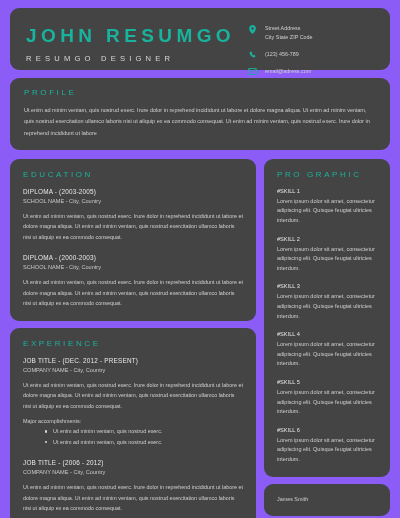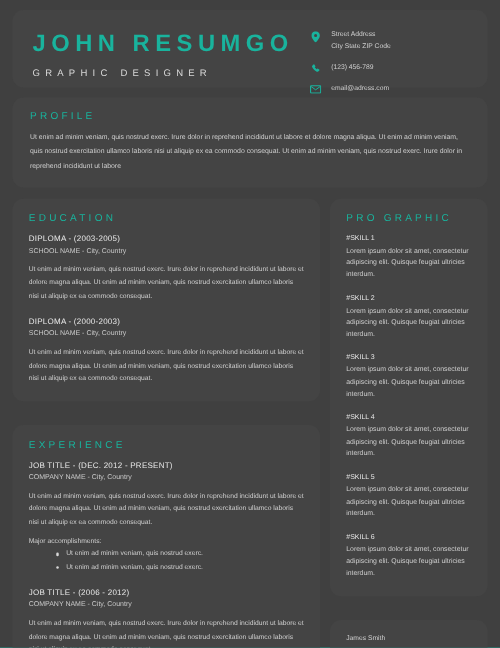--- a/index.html
+++ b/index.html
@@ -12,21 +12,21 @@
     background: #14b4a0;
     font-family: "Liberation Sans", sans-serif;
     overflow: hidden;
   }
   .page {
     position: relative;
     width: 400px;
     height: 518px;
     box-sizing: border-box;
     padding: 8px 10px 8px 10px;
-    background: #404040;
+    background: #8b5cf6;
   }
   .card {
     background: #444444;
     border-radius: 9px;
     box-sizing: border-box;
   }
 
   
   .header {
     display: flex;
@@ -101,21 +101,21 @@
   .columns {
     display: flex;
     gap: 8px;
     margin-top: 9px;
   }
   .col-left { width: 246px; }
   .col-right { width: 126px; }
 
   .block {
     padding: 11px 13px 12px 13px;
-    margin-bottom: 19px;
+    margin-bottom: 7px;
   }
   .block:last-child { margin-bottom: 0; }
 
   .entry { margin-bottom: 11px; }
   .entry:last-child { margin-bottom: 0; }
   .entry-title {
     color: #e8e8e8;
     font-size: 6.4px;
     line-height: 1.55;
     letter-spacing: 0.2px;
@@ -183,21 +183,21 @@
   }
 </style>
 </head>
 <body>
 
 <div class="page">
 
   <div class="card header">
     <div class="identity">
       <div class="full-name">JOHN RESUMGO</div>
-      <div class="job-role">GRAPHIC DESIGNER</div>
+      <div class="job-role">RESUMGO DESIGNER</div>
     </div>
     <div class="contact-list">
 
       <div class="contact-row">
         <span class="contact-icon">
           <svg width="7" height="9" viewBox="0 0 12 16">
               <path fill="#19b39d" d="M6 0C2.7 0 0 2.7 0 6c0 4.5 6 10 6 10s6-5.5 6-10c0-3.3-2.7-6-6-6zm0 8.2A2.2 2.2 0 1 1 6 3.8a2.2 2.2 0 0 1 0 4.4z"></path>
             </svg>
         </span>
         <span class="contact-text">

